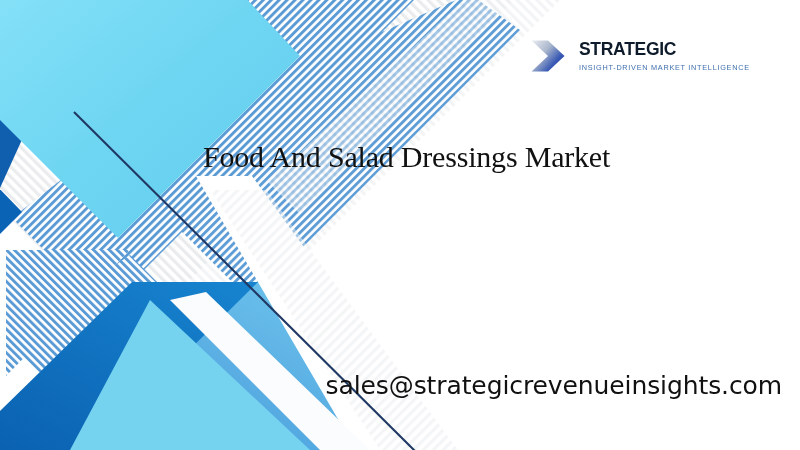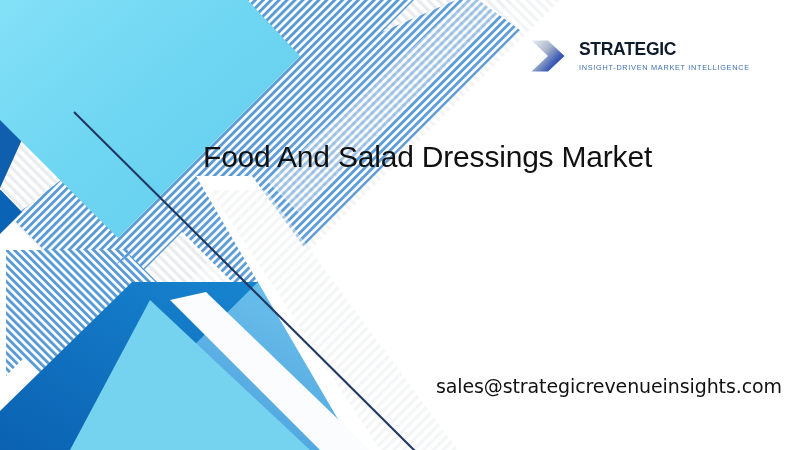--- a/index.html
+++ b/index.html
@@ -66,37 +66,37 @@
     margin-top: 4px;
     white-space: nowrap;
   }
 
   
   #title {
     position: absolute;
     left: 203px;
     top: 138px;
     width: 580px;
-    font-family: Liberation Sans, sans-serif;
+    font-family: Liberation Serif, serif;
     font-size: 30px;
     line-height: 38px;
     color: #111111;
     letter-spacing: -0.2px;
     white-space: nowrap;
   }
 
   
   #email {
     position: absolute;
     left: 0px;
     top: 374px;
     width: 782px;
     text-align: right;
     font-family: "DejaVu Sans", sans-serif;
-    font-size: 19px;
+    font-size: 25px;
     line-height: 24px;
     color: #111111;
     letter-spacing: -0.1px;
     white-space: nowrap;
   }
 </style>
 </head>
 <body>
 
 <div id="slide">

